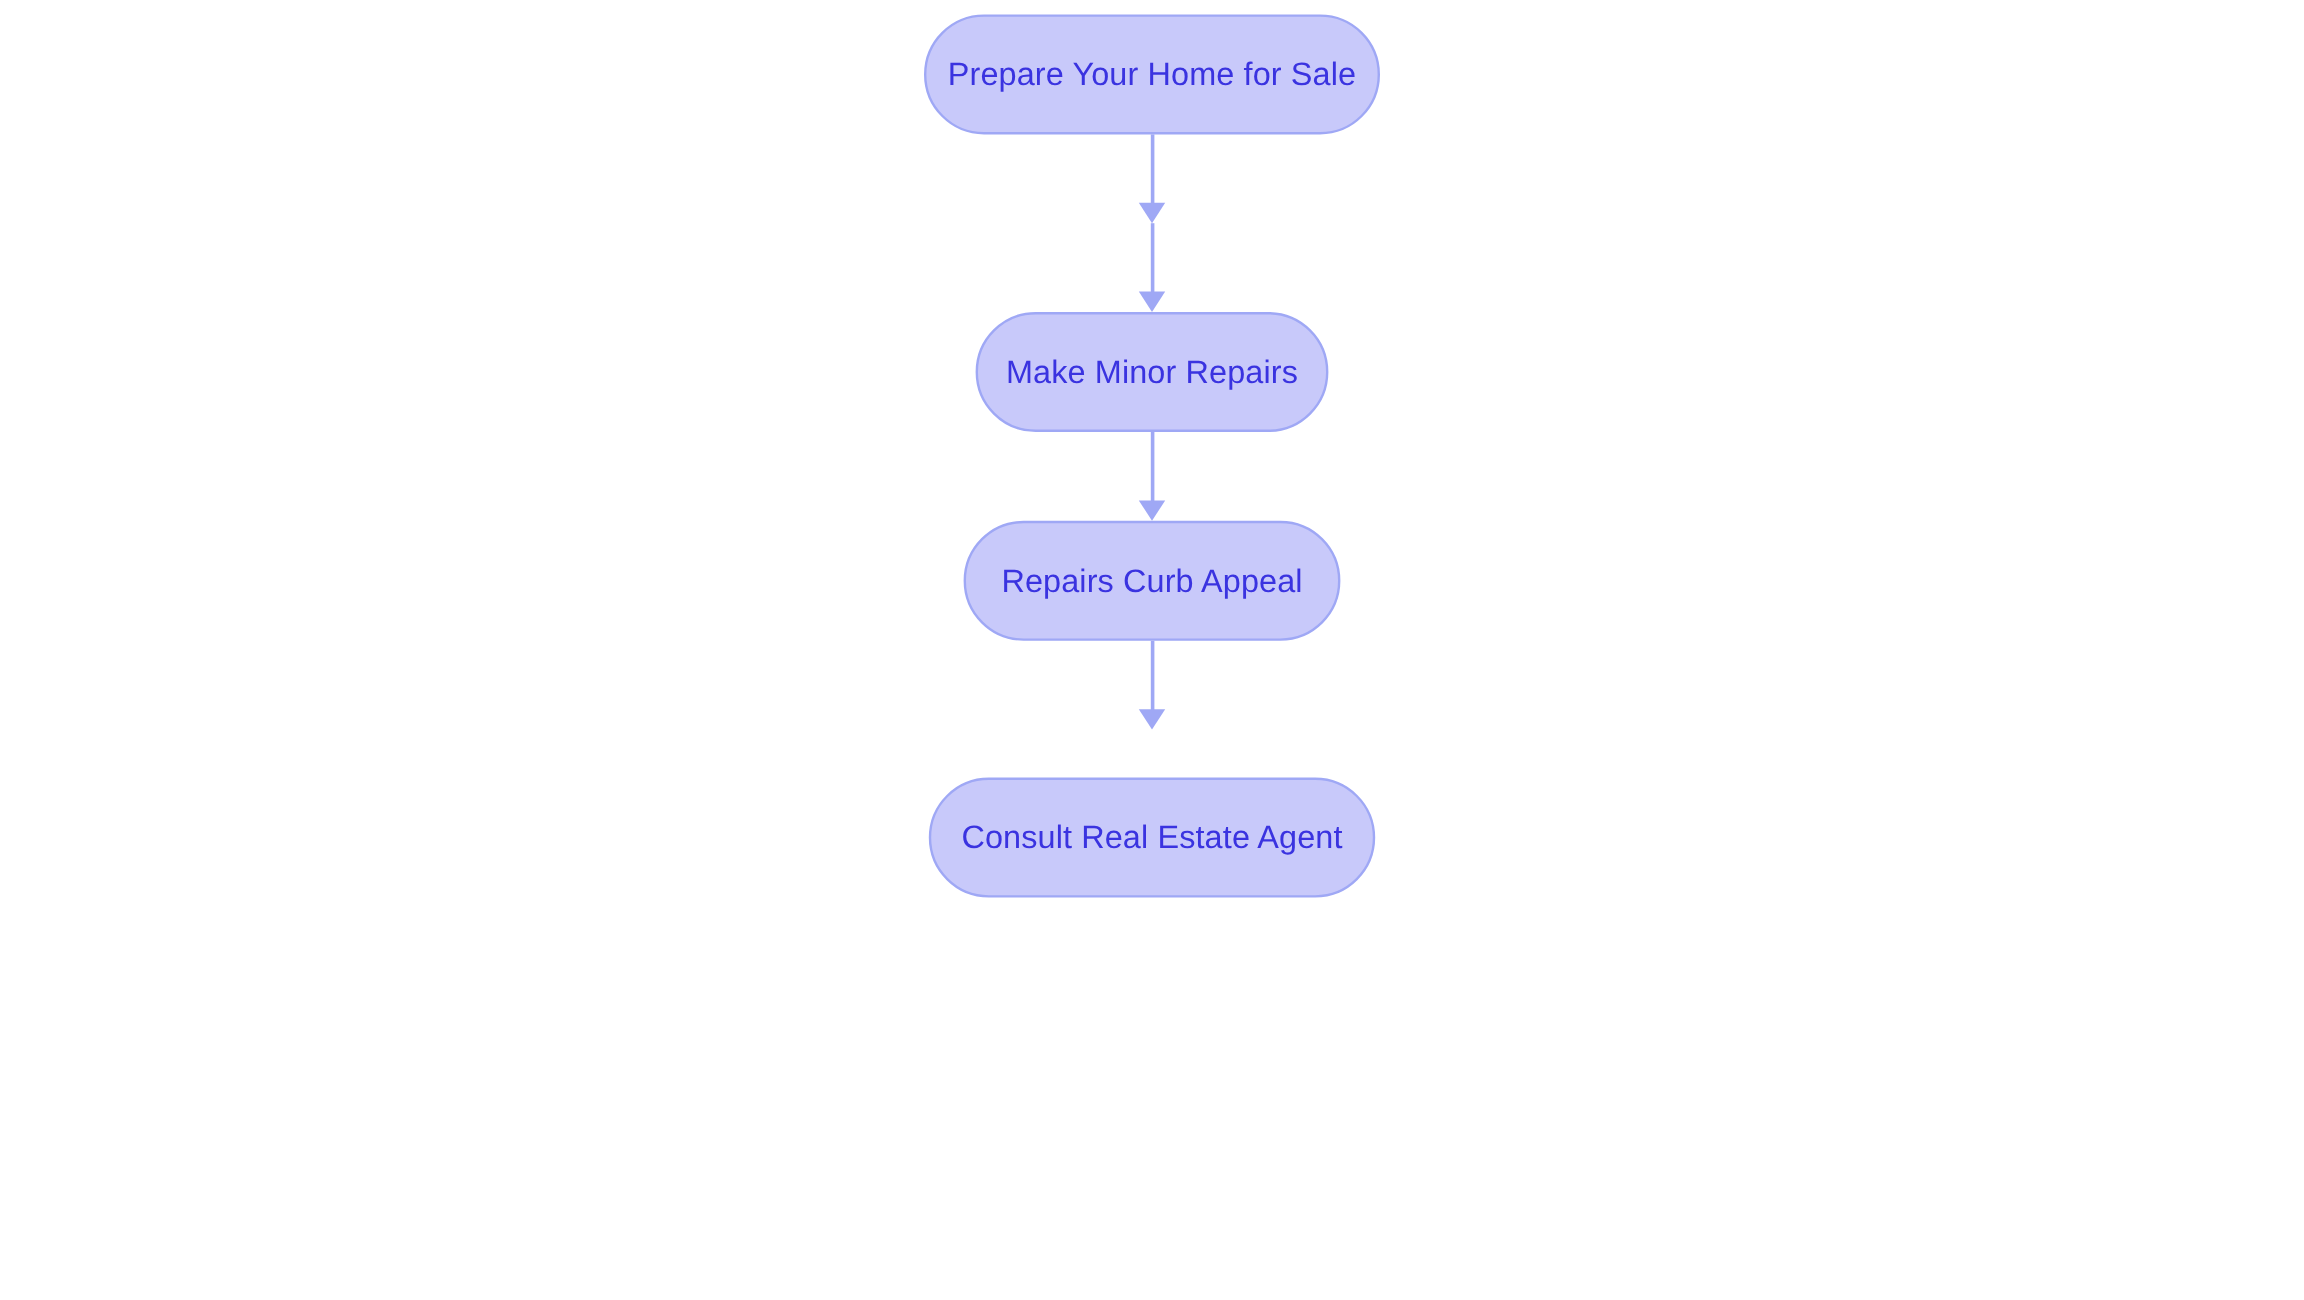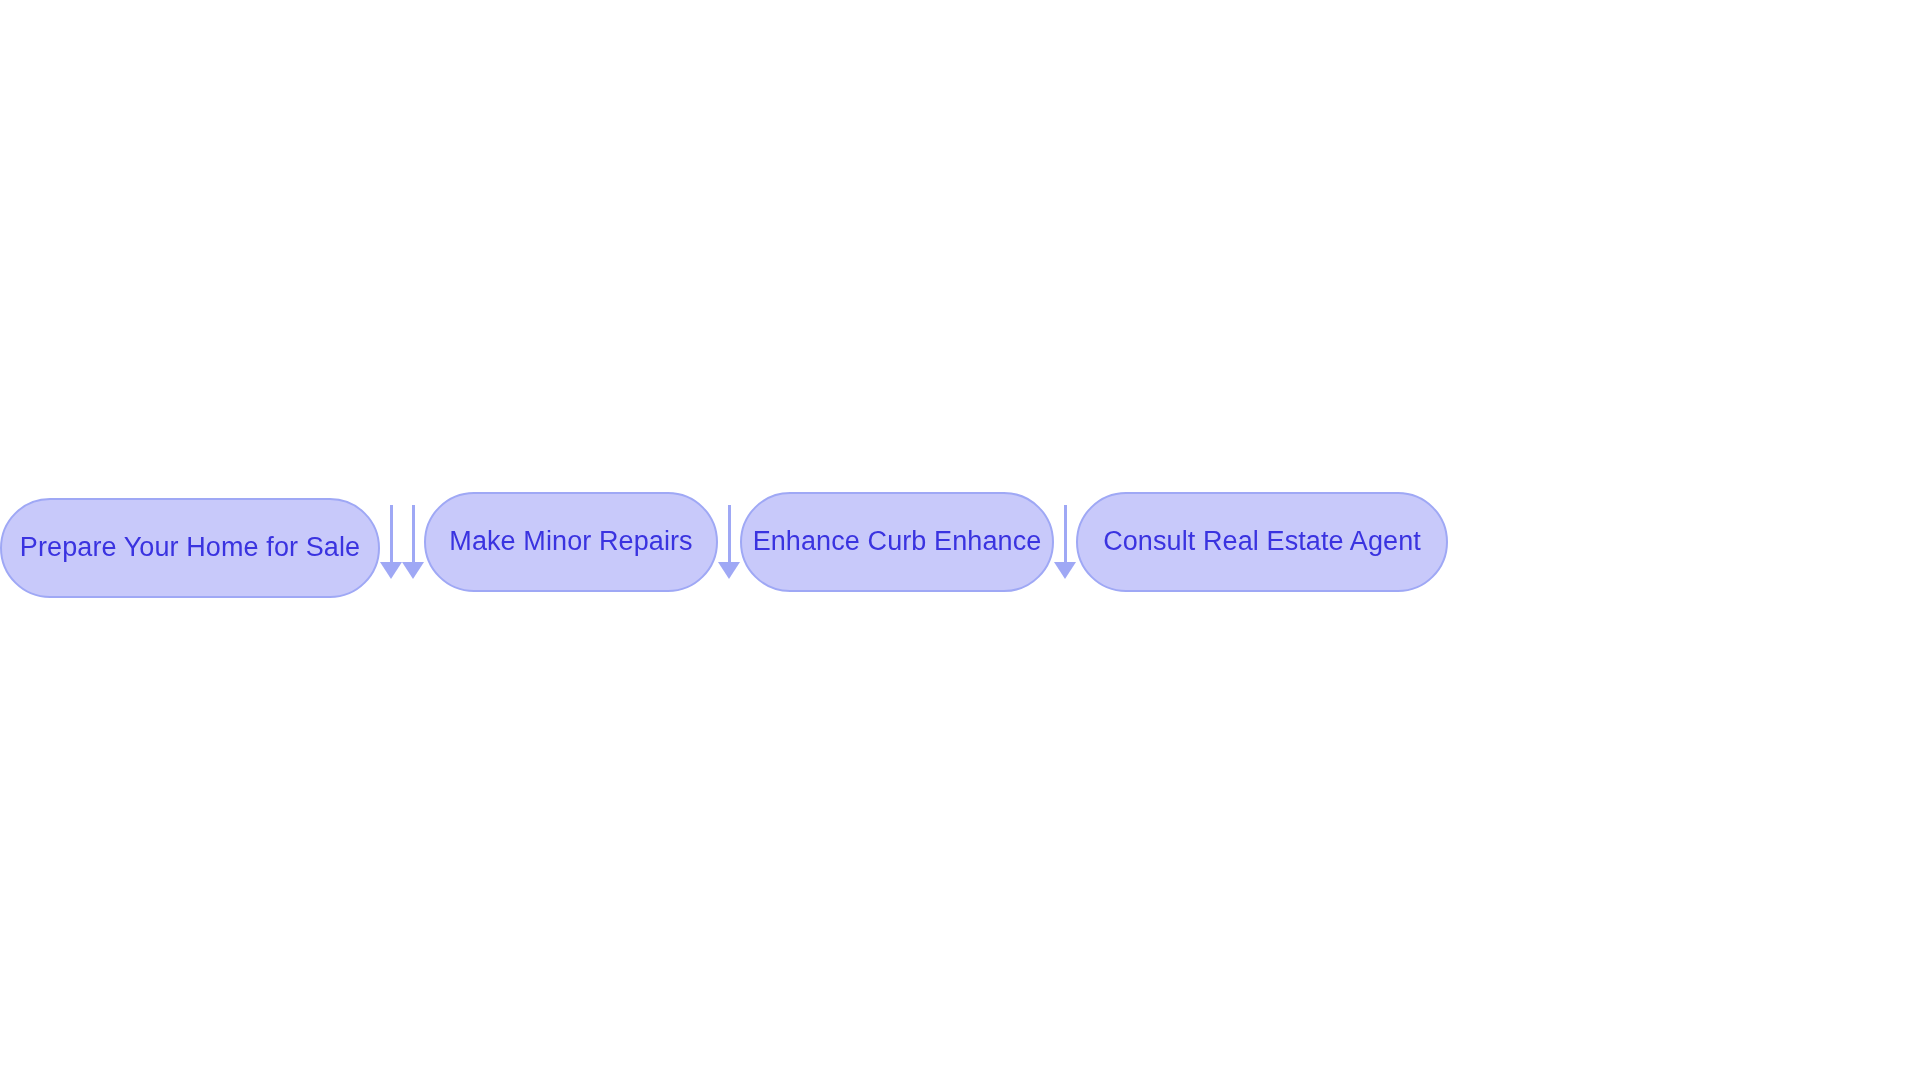--- a/index.html
+++ b/index.html
@@ -21,21 +21,21 @@
     background: #ffffff;
   }
 
   .flow-column {
     position: absolute;
     left: 0;
     top: 0;
     width: 1920px;
     height: 1083px;
     display: flex;
-    flex-direction: row;
+    flex-direction: column;
     align-items: center;
   }
 
   .node {
     box-sizing: border-box;
     height: 100px;
     border: 2px solid #9FA8F5;
     background: #C8C9FA;
     border-radius: 52px;
     display: flex;
@@ -75,21 +75,21 @@
     border-right: 11px solid transparent;
     border-top: 17px solid #9FA8F5;
     margin-top: -1px;
   }
 
   
   .node-0 { width: 380px; margin-top: 12px; }
   .node-1 { width: 388px; }
   .node-2 { width: 294px; }
   .node-3 { width: 314px; }
-  .node-4 { width: 372px; }
+  .node-4 { width: 372px; margin-top: 40px; }
 
   .conn-0 .connector-line { height: 58px; }
   .conn-1 .connector-line { height: 58px; }
   .conn-2 .connector-line { height: 58px; }
   .conn-3 .connector-line { height: 58px; }
 </style>
 </head>
 <body>
 
 <div id="flowchart">
@@ -113,21 +113,21 @@
     <div class="node node-2">
       <span class="node-label">Make Minor Repairs</span>
     </div>
 
     <div class="connector conn-2">
       <div class="connector-line"></div>
       <div class="connector-arrow"></div>
     </div>
 
     <div class="node node-3">
-      <span class="node-label">Enhance Curb Enhance</span>
+      <span class="node-label">Repairs Curb Appeal</span>
     </div>
 
     <div class="connector conn-3">
       <div class="connector-line"></div>
       <div class="connector-arrow"></div>
     </div>
 
     <div class="node node-4">
       <span class="node-label">Consult Real Estate Agent</span>
     </div>

